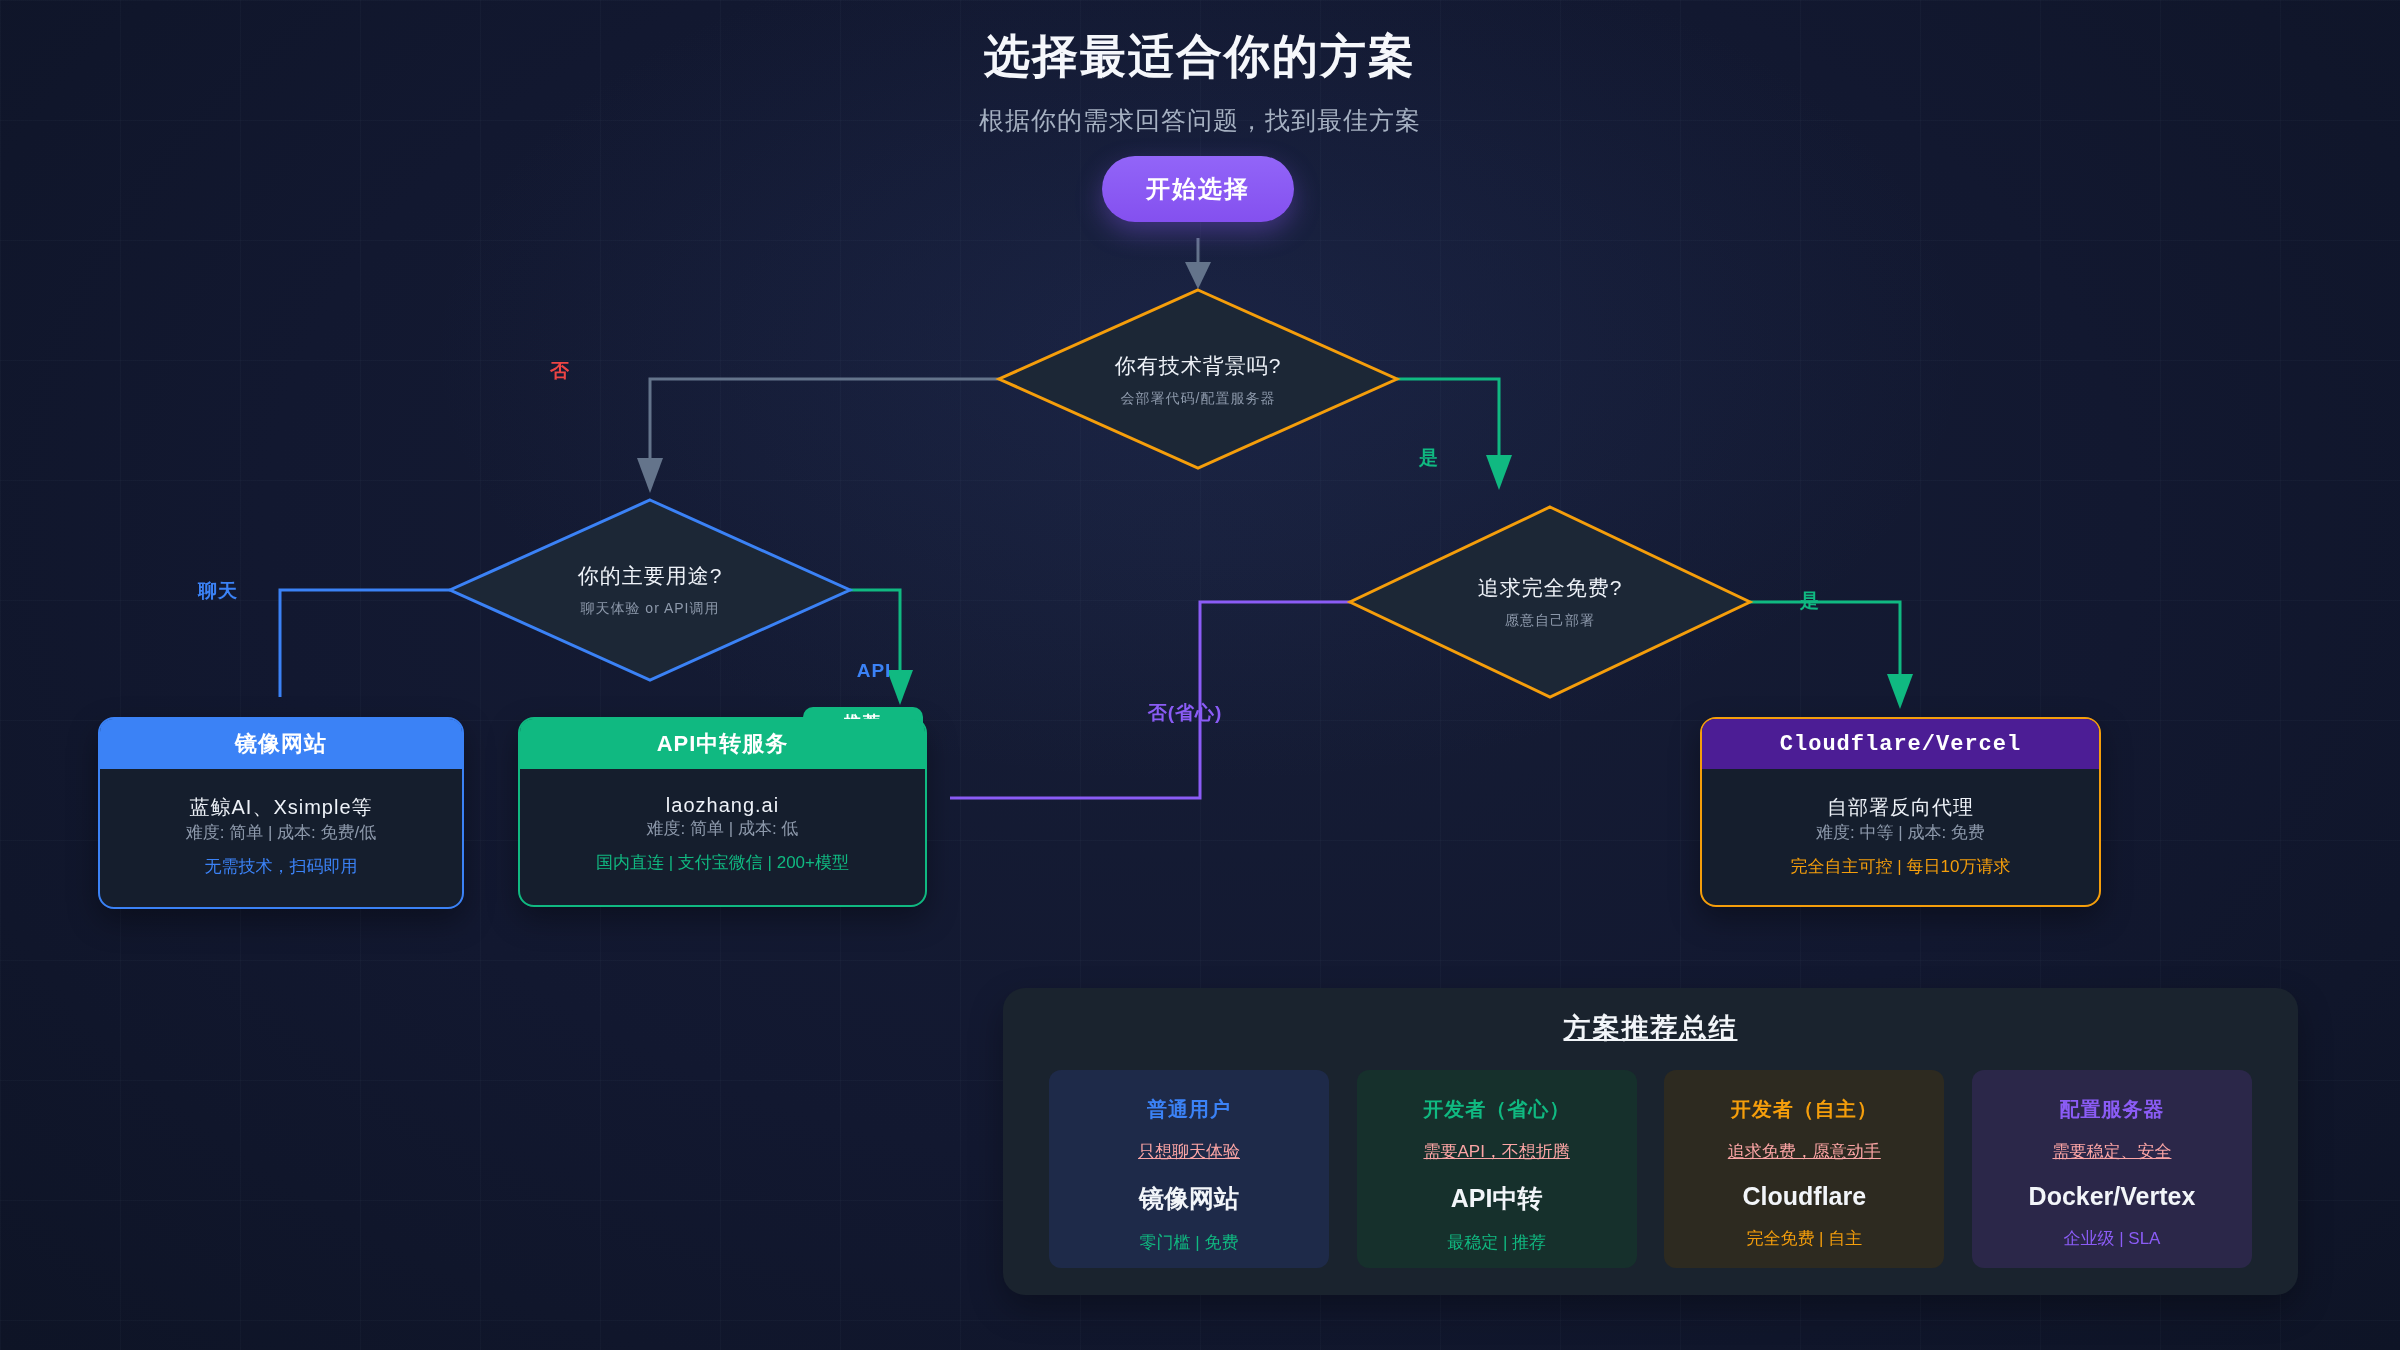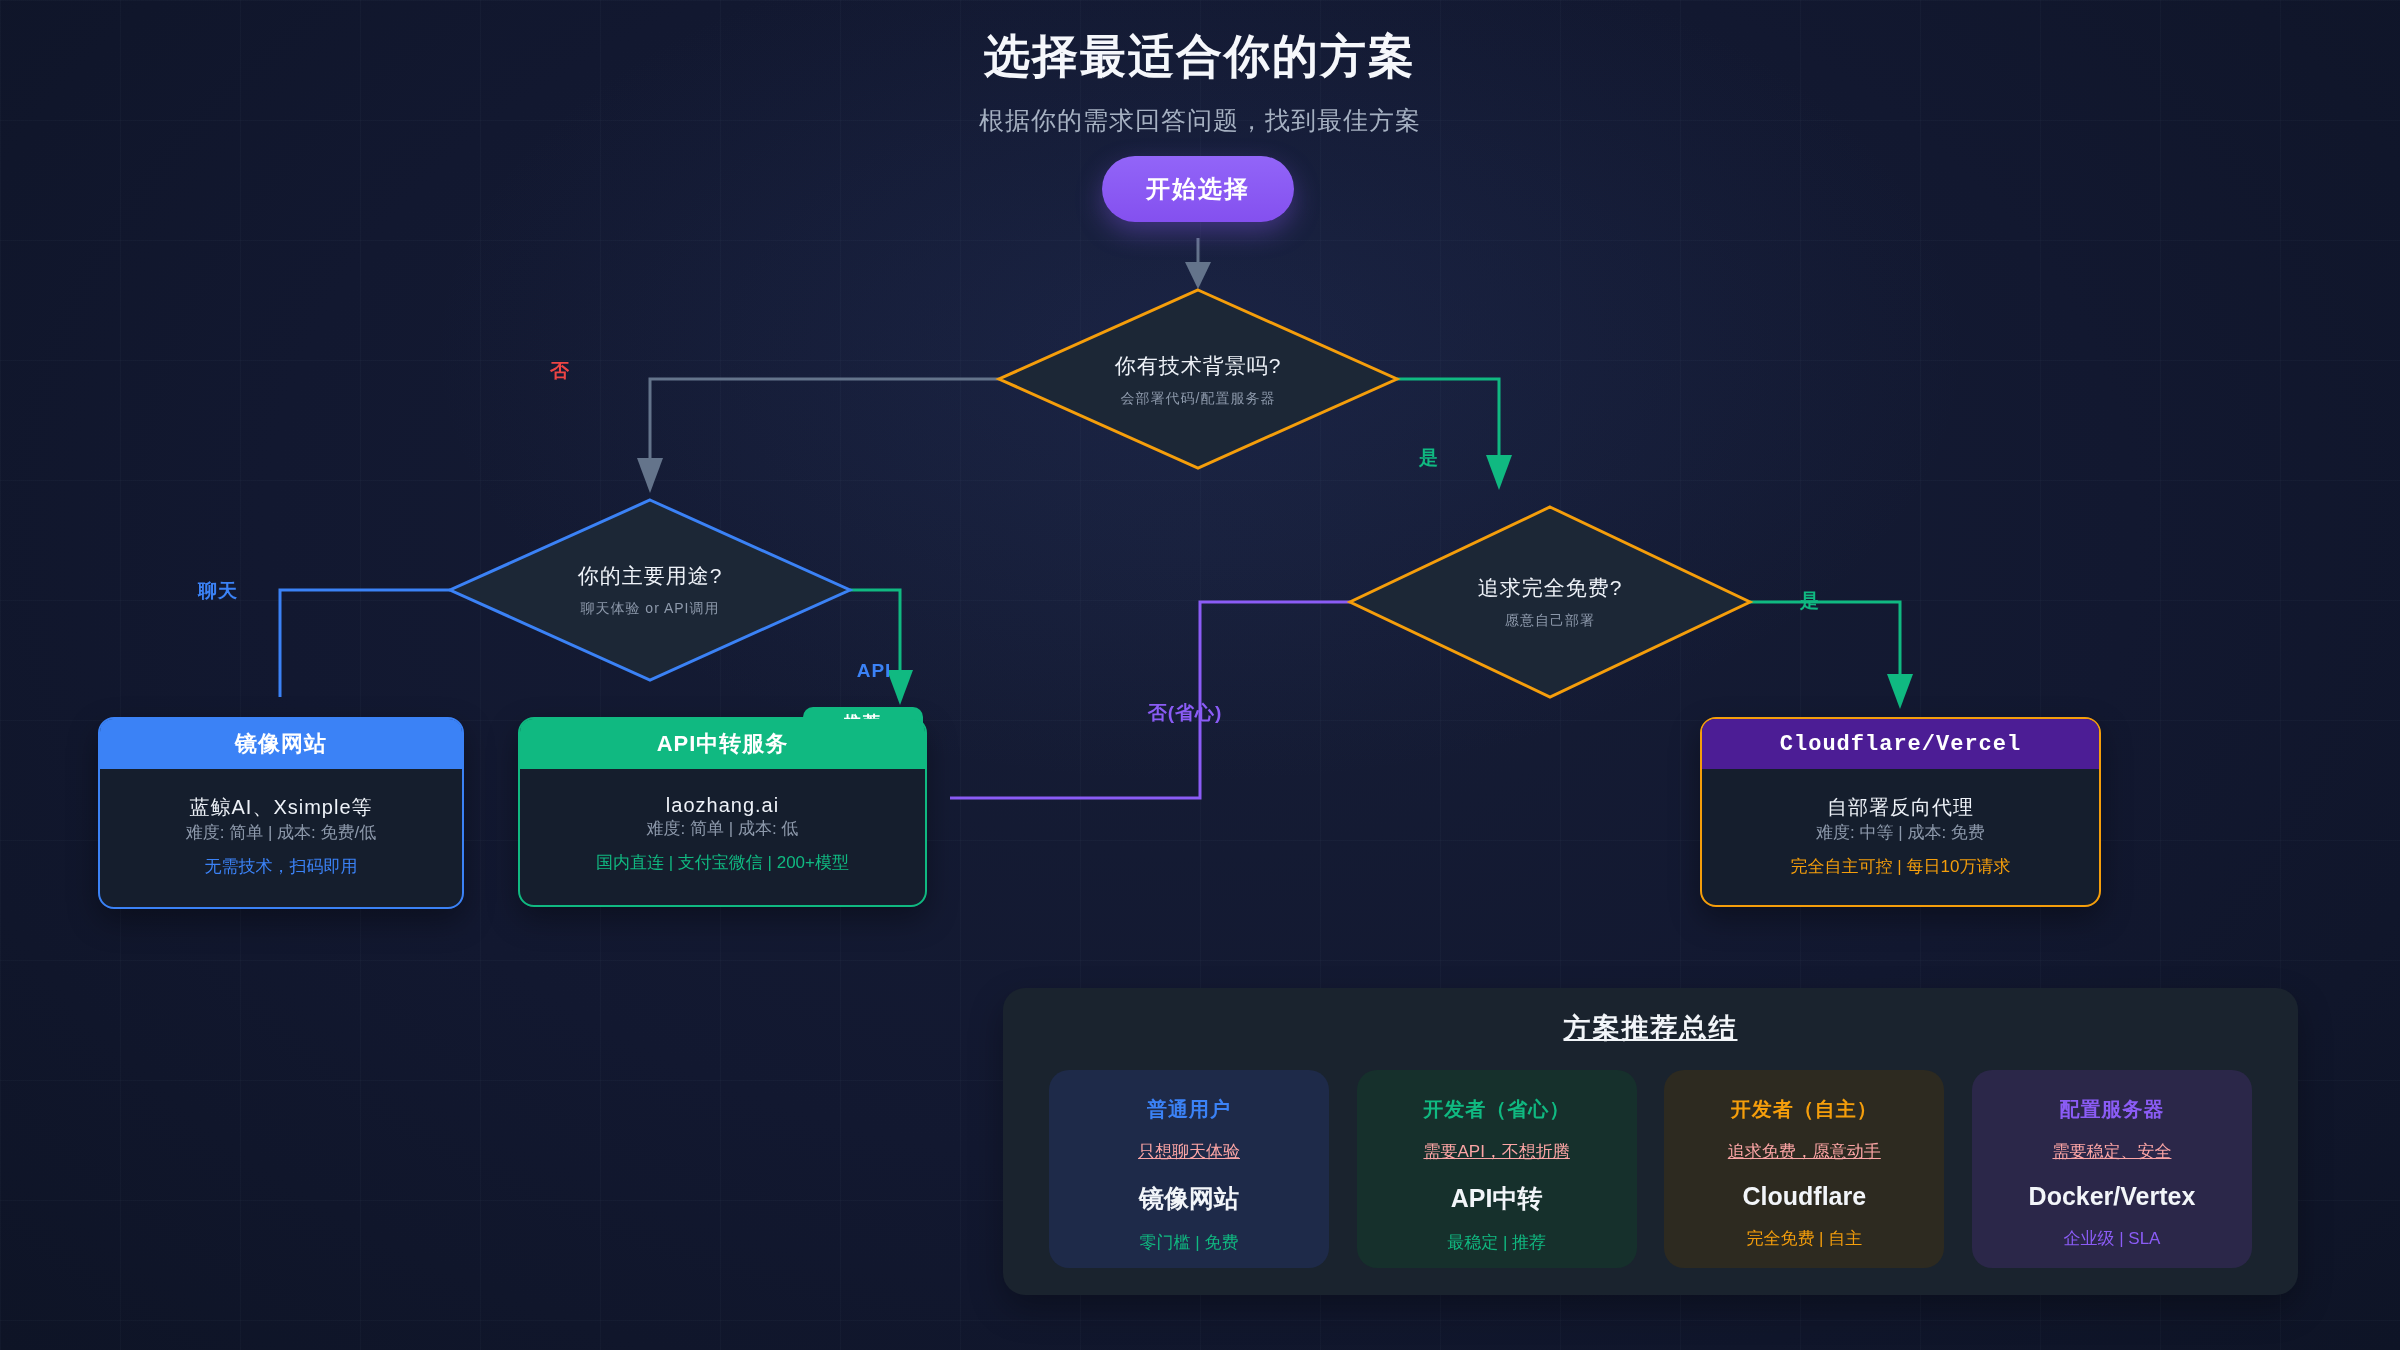--- a/index.html
+++ b/index.html
@@ -81,21 +81,21 @@
   }
   .panel-title{
     margin:0;padding-top:22px;text-align:center;
     font-size:27px;font-weight:bold;color:#f2f5f9;letter-spacing:2px;text-decoration:underline;
   }
   .panel-cards{
     position:absolute;left:46px;top:82px;width:1203px;
     display:flex;justify-content:space-between;
   }
   .scard{
-    width:280px;height:198px;border-radius:20px;
+    width:280px;height:198px;border-radius:12px;
     display:flex;flex-direction:column;align-items:center;text-align:center;
   }
   .scard .st{font-size:20px;font-weight:bold;margin-top:26px;letter-spacing:1px;}
   .scard .ss{font-size:17px;color:#fca5a5;margin-top:17px;text-decoration:underline;}
   .scard .sm{font-size:25px;font-weight:bold;color:#f2f5f9;margin-top:19px;}
   .scard .sf{font-size:17px;margin-top:16px;}
   .s1{background:#1e2a49;} .s2{background:#16302c;} .s3{background:#2d2a20;} .s4{background:#2b2749;}
 </style>
 </head>
 <body>

